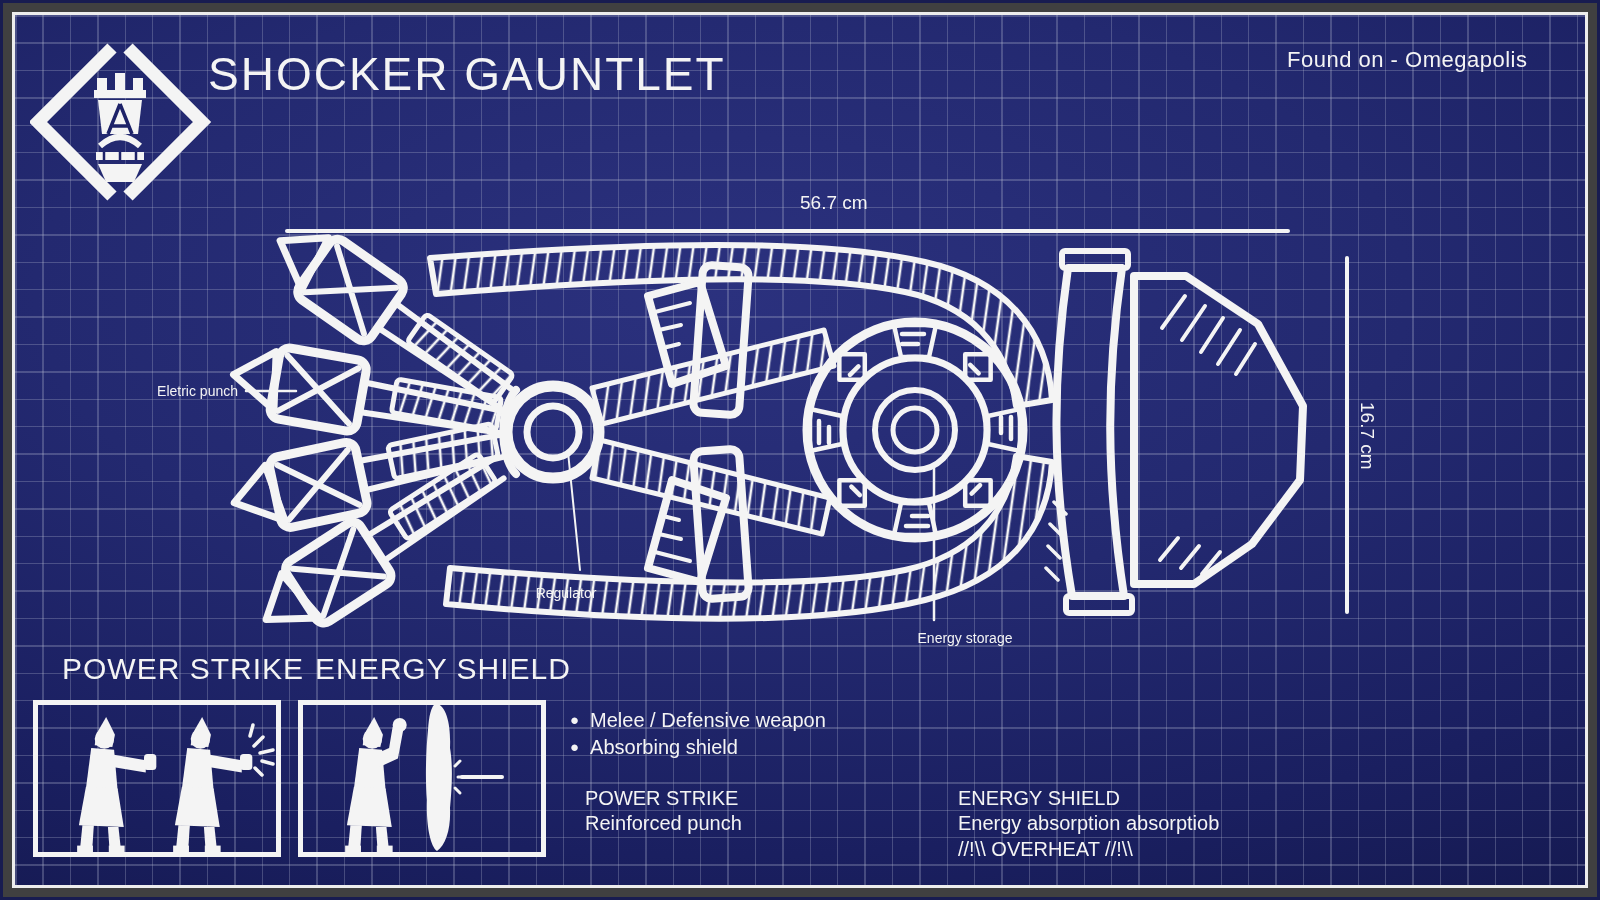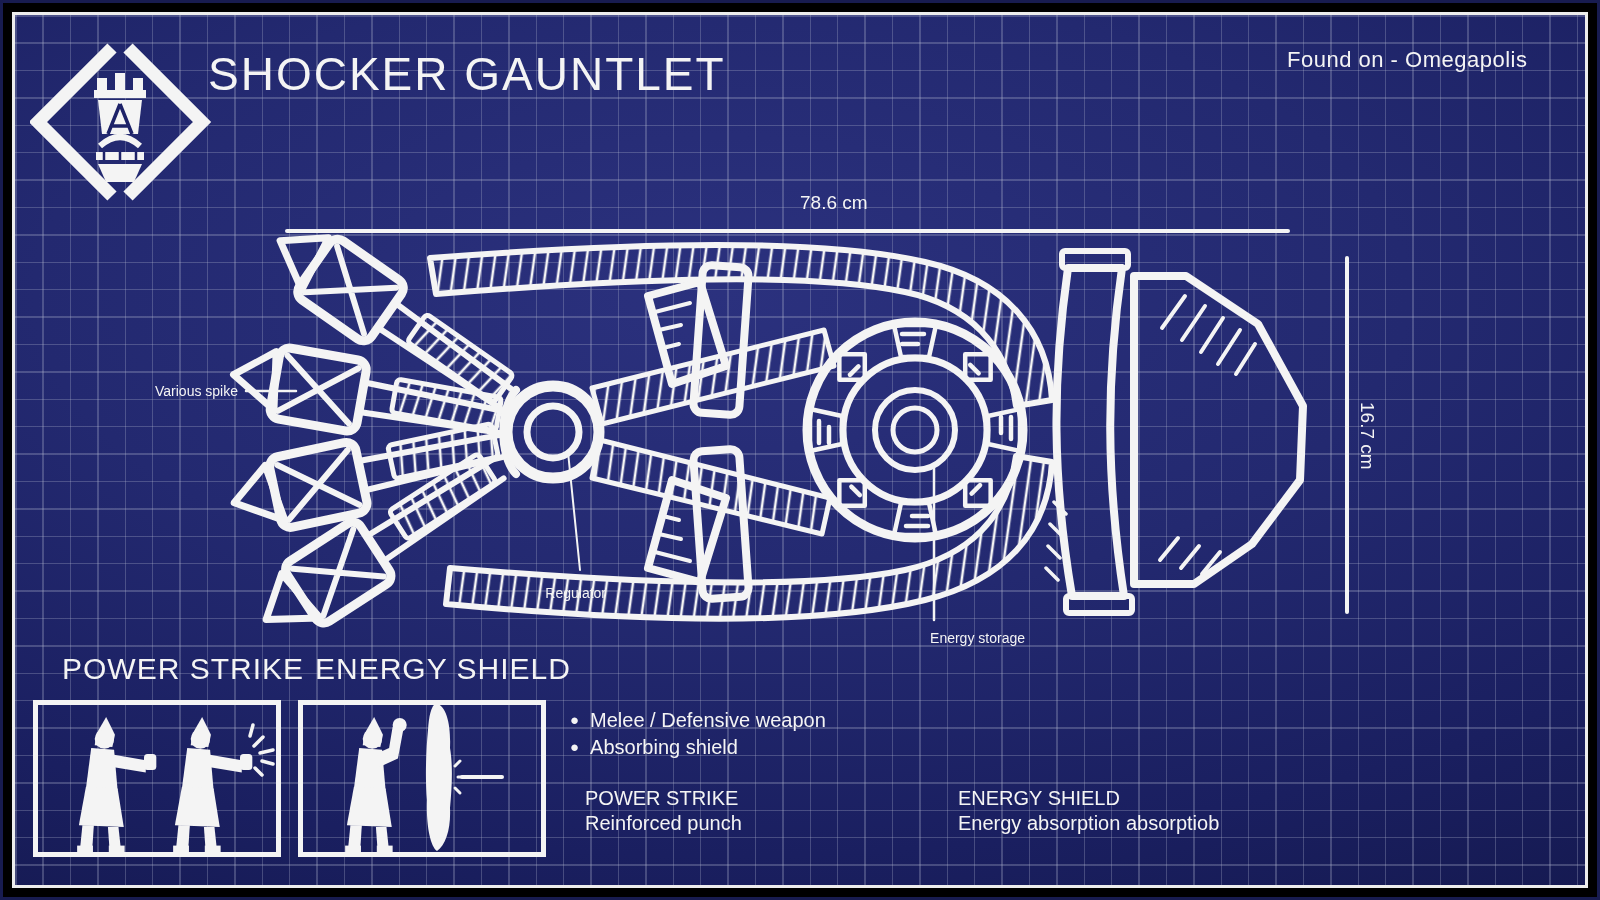--- a/index.html
+++ b/index.html
@@ -1,17 +1,17 @@
 <!DOCTYPE html>
 <html><head>
 <meta charset="utf-8">
 <style>
   html,body{margin:0;padding:0;background:#8e8e8e;}
   .stage{position:relative;width:1600px;height:900px;overflow:hidden;
-         background:#000000;font-family:"Liberation Sans","DejaVu Sans",sans-serif;}
+         background:#404040;font-family:"Liberation Sans","DejaVu Sans",sans-serif;}
   .outer-edge{position:absolute;inset:0;border:3px solid #181c50;pointer-events:none;z-index:40;}
   .paper{position:absolute;inset:12px;border:3px solid #ededed;box-sizing:border-box;
     background-image:
       repeating-linear-gradient(to right, rgba(175,180,205,.30) 0 1.5px, transparent 1.5px 27.4px),
       repeating-linear-gradient(to bottom, rgba(175,180,205,.30) 0 1.5px, transparent 1.5px 27.4px),
       radial-gradient(ellipse 115% 95% at 45% 32%, #2b317e 0%, #232970 38%, #1a1f60 68%, #121647 100%);
   }
   .content{position:absolute;inset:0;z-index:10;color:#f4f4f4;}
   .abs{position:absolute;}
   .title{font-size:46px;letter-spacing:2px;font-weight:400;white-space:nowrap;}
@@ -20,21 +20,21 @@
   .dim-label-v{font-size:19px;white-space:nowrap;transform:rotate(90deg);transform-origin:left top;}
   .part-label{font-size:14px;white-space:nowrap;}
   .panel-heading{font-size:30px;letter-spacing:1px;white-space:nowrap;}
   .panel-box{position:absolute;width:248px;height:157px;border:5px solid #f4f4f4;box-sizing:border-box;}
   .feature-list{list-style:none;margin:0;padding:0;font-size:20px;line-height:24.6px;}
   .feature-list li{white-space:nowrap;}
   .feature-list li::before{content:"\25CF";font-size:15px;margin-right:11px;position:relative;top:-2px;}
   .detail-col{font-size:20px;line-height:25.4px;white-space:nowrap;}
   svg{display:block;}
   .drawing{position:absolute;inset:0;z-index:8;}
-  .center{text-align:right;}
+  .center{text-align:center;}
   .right{text-align:right;}
 </style>
 </head>
 <body>
 
 <div class="stage">
   <div class="paper"></div>
 
   <svg class="drawing" viewBox="0 0 1600 900" width="1600" height="900">
     <defs>
@@ -230,25 +230,25 @@
       <path d="M 74,122 v8 M 90,122 v8 M 106,122 v8" stroke-width="2.5"></path>
     </g>
     <path d="M 70,116 q20,-18 40,0" stroke="#f4f4f4" stroke-width="6" fill="none"></path>
   </svg>
 
   <div class="content">
     <div class="abs title" style="left:208px;top:47px">SHOCKER GAUNTLET</div>
 
     <div class="abs found-on" style="left:1287px;top:47px">Found on - Omegapolis</div>
 
-    <div class="abs dim-label" style="left:800px;top:192px">78.6 cm</div>
+    <div class="abs dim-label" style="left:800px;top:192px">56.7 cm</div>
 
     <div class="abs dim-label-v" style="left:1378px;top:402px">16.7 cm</div>
 
-    <div class="abs part-label right" style="left:120px;top:383px;width:118px">Various spike</div>
+    <div class="abs part-label right" style="left:120px;top:383px;width:118px">Eletric punch</div>
 
     <div class="abs part-label center" style="left:526px;top:585px;width:80px">Regulator</div>
 
     <div class="abs part-label center" style="left:905px;top:630px;width:120px">Energy storage</div>
 
     <div class="abs panel-heading" style="left:62px;top:652px">POWER STRIKE</div>
     <div class="abs panel-heading" style="left:315px;top:652px">ENERGY SHIELD</div>
 
     <div class="panel-box" style="left:33px;top:700px"></div>
     <div class="panel-box" style="left:298px;top:700px"></div>
@@ -259,17 +259,18 @@
     </ul>
 
     <div class="abs detail-col" style="left:585px;top:786px">
       <div>POWER STRIKE</div>
       <div>Reinforced punch</div>
     </div>
 
     <div class="abs detail-col" style="left:958px;top:786px">
       <div>ENERGY SHIELD</div>
       <div>Energy absorption absorptiob</div>
+      <div>//!\\ OVERHEAT //!\\</div>
     </div>
   </div>
 
   <div class="outer-edge"></div>
 </div>
 
 </body></html>

